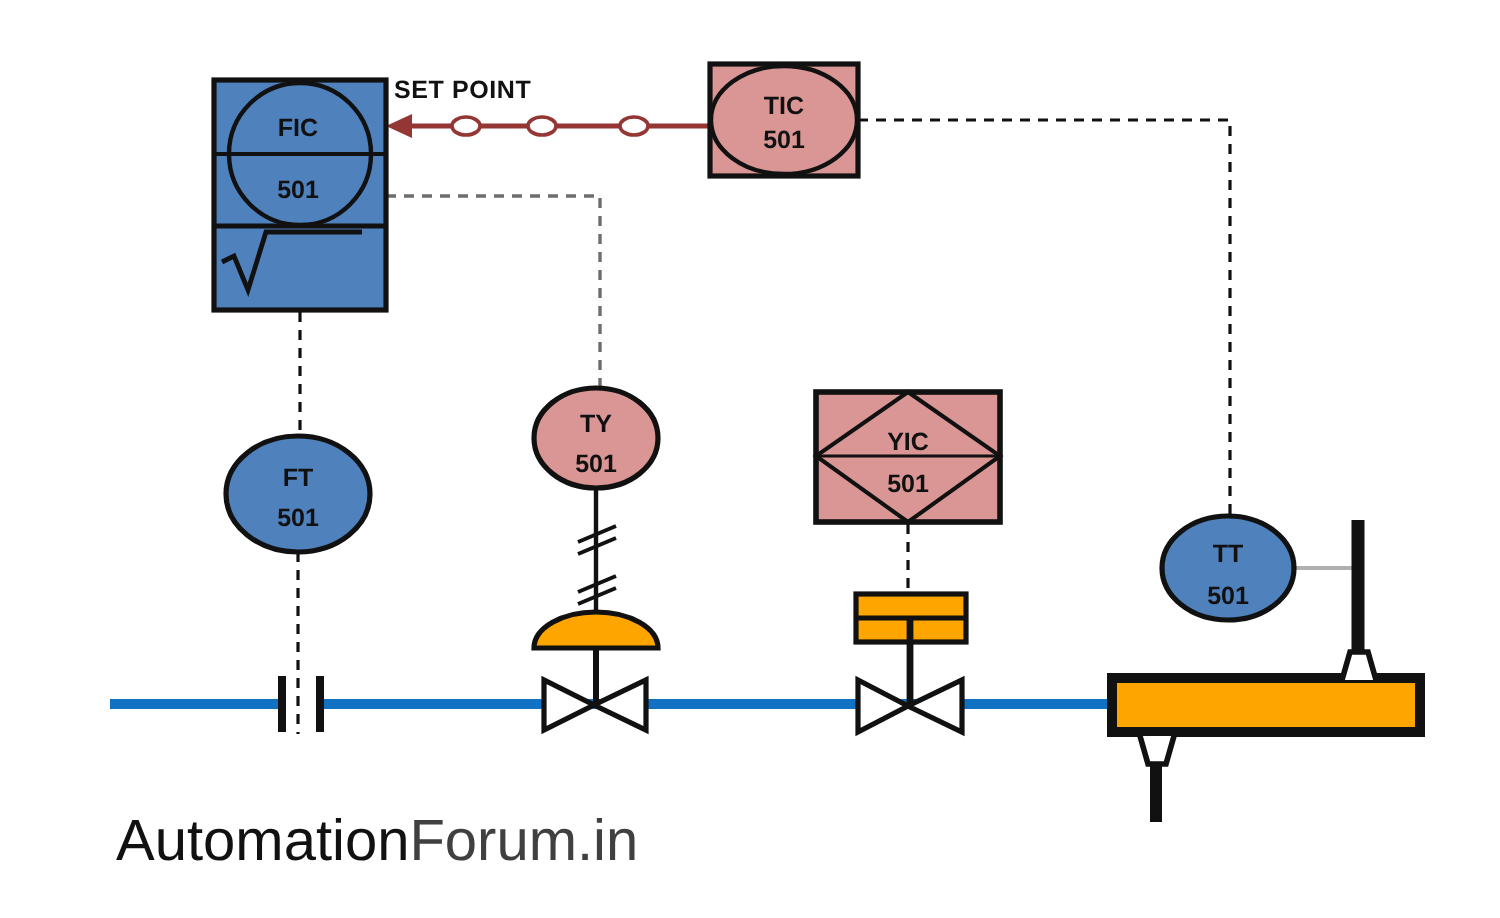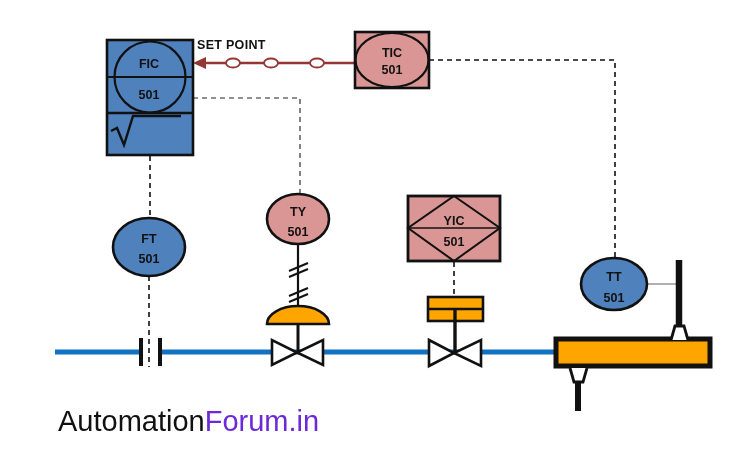--- a/index.html
+++ b/index.html
@@ -26,21 +26,21 @@
   }
   .brand{
     position:absolute;
     left:58px;
     top:405px;
     font-size:29px;
     font-weight:400;
     color:#111111;
     white-space:nowrap;
   }
-  .brand .red{color:#6d28d9;}
+  .brand .red{color:#404040;}
 </style>
 </head>
 <body>
 
 <div class="canvas">
 
   <svg width="750" height="459" viewBox="0 0 750 459">
 
     <polyline points="193,98 300,98 300,193" fill="none" stroke-width="1.7" stroke-dasharray="5 4" stroke="#6e6e6e"></polyline>
 

